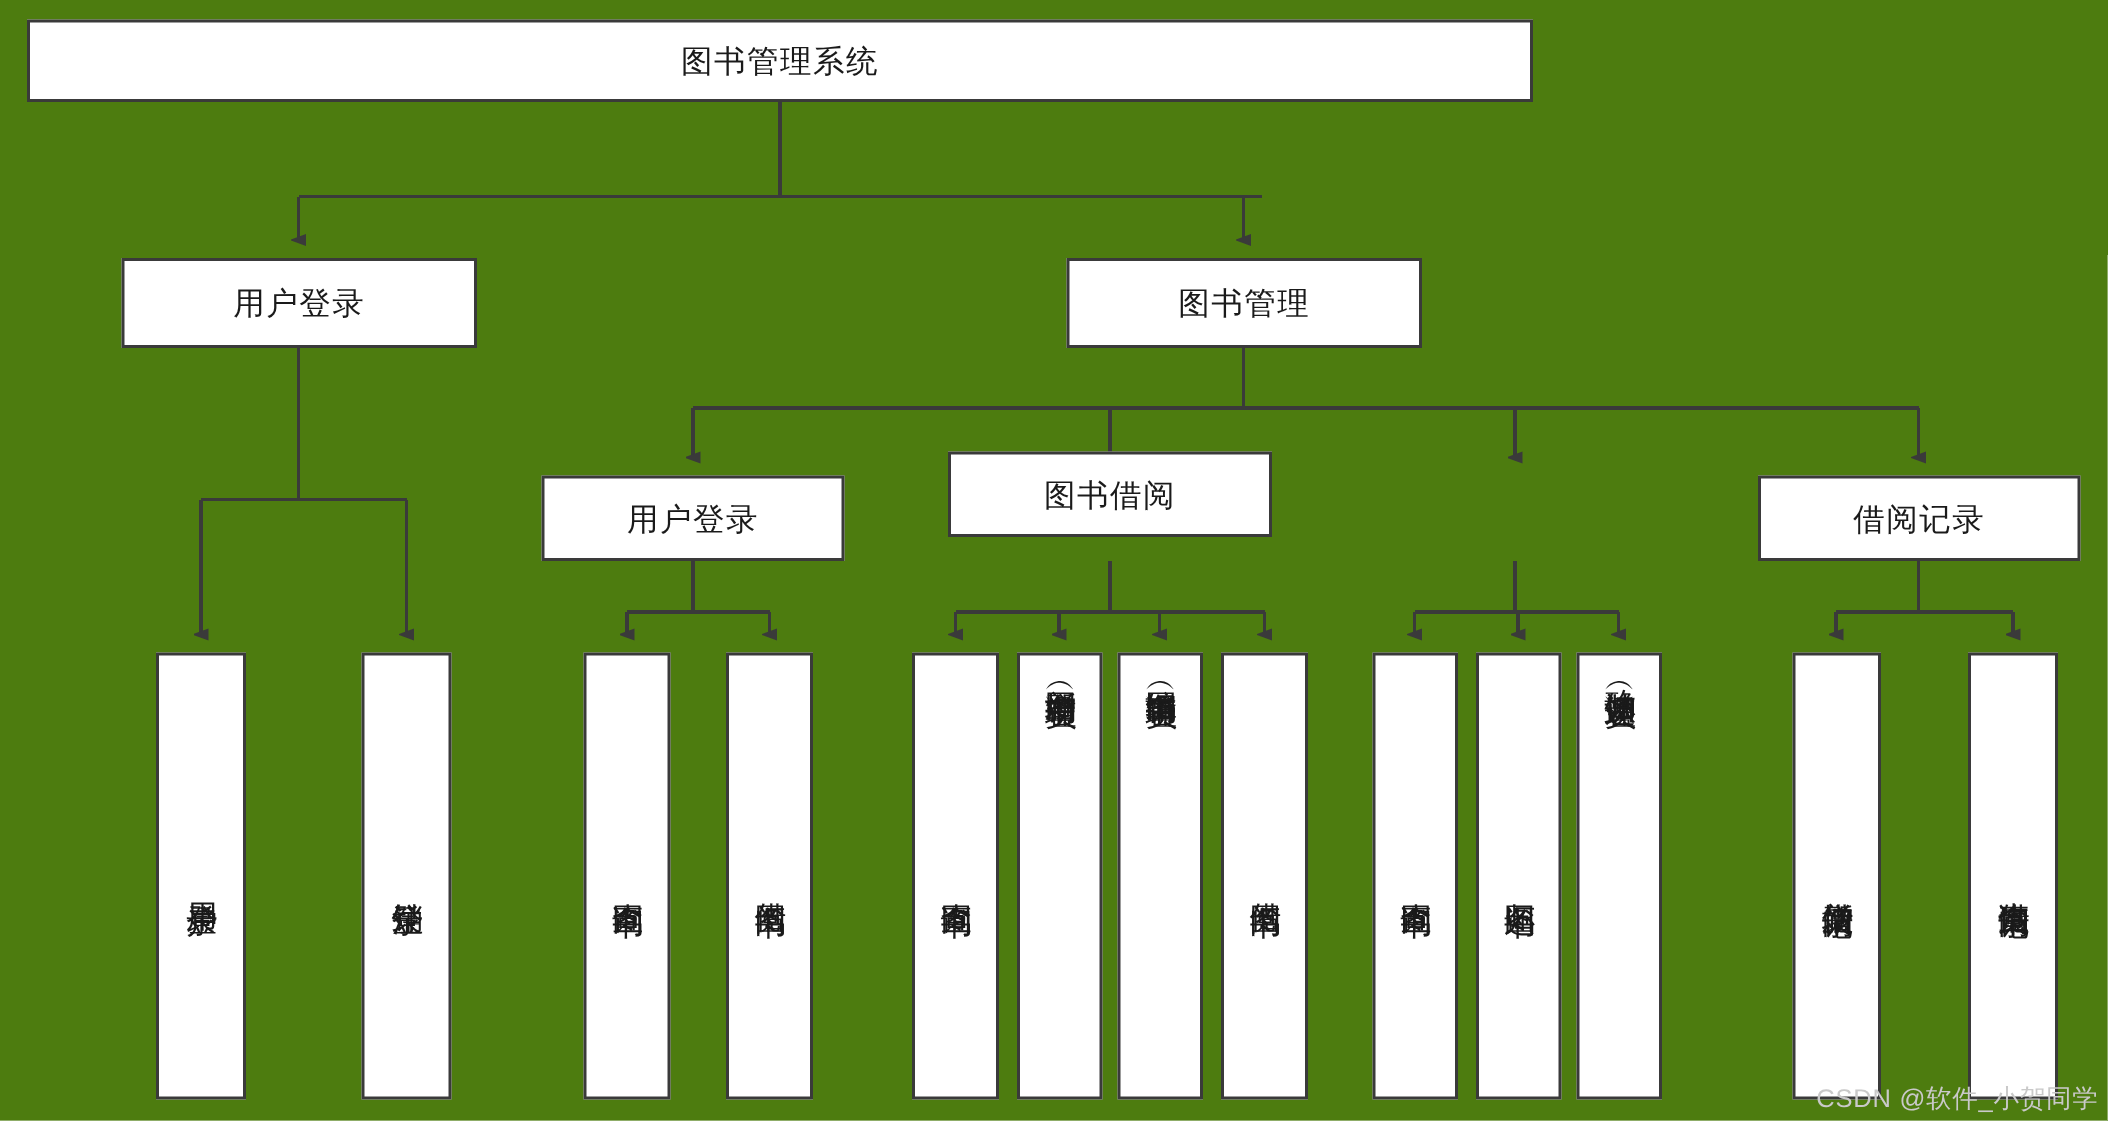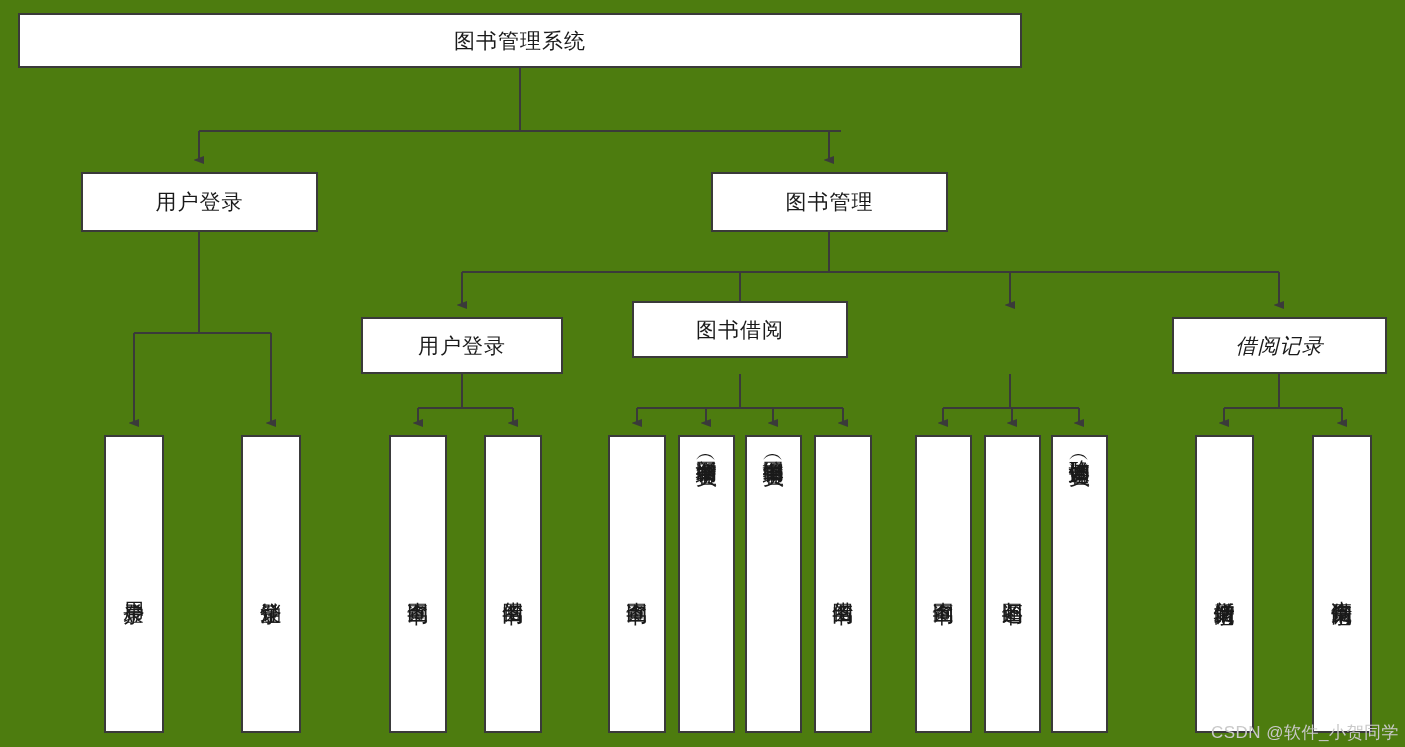--- a/index.html
+++ b/index.html
@@ -86,21 +86,21 @@
   <div class="node horiz" style="left:711px;top:172px;width:237px;height:60px;">
     <span>图书管理</span>
   </div>
 
   <div class="node horiz" style="left:361px;top:317px;width:202px;height:57px;">
     <span>用户登录</span>
   </div>
   <div class="node horiz" style="left:632px;top:301px;width:216px;height:57px;">
     <span>图书借阅</span>
   </div>
-  <div class="node horiz" style="left:1172px;top:317px;width:215px;height:57px;font-style:italic;">
+  <div class="node horiz" style="left:1172px;top:317px;width:215px;height:57px;">
     <span>借阅记录</span>
   </div>
 
   <div class="node vert centered" style="left:104px;top:435px;width:60px;height:298px;">
     <span class="vlabel">用户登录</span>
   </div>
   <div class="node vert centered" style="left:241px;top:435px;width:60px;height:298px;">
     <span class="vlabel">注销登录</span>
   </div>
   <div class="node vert centered" style="left:389px;top:435px;width:58px;height:298px;">

